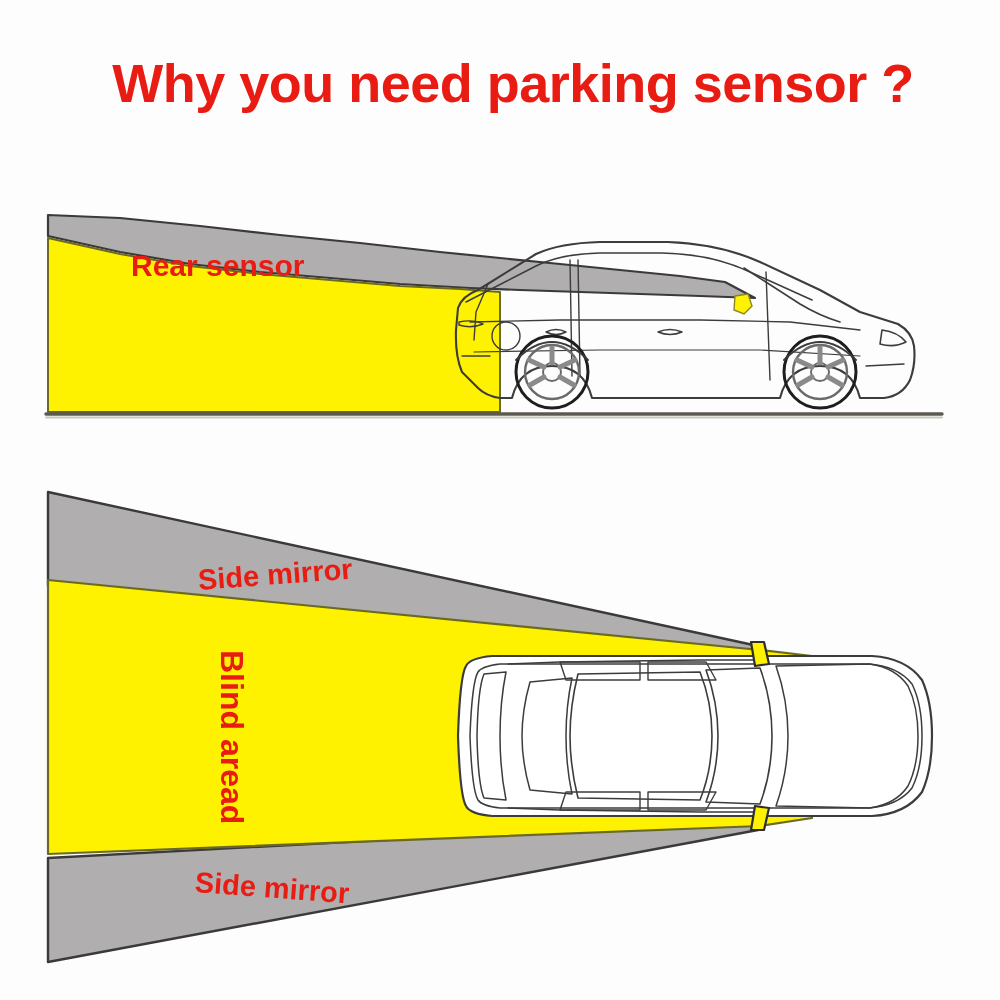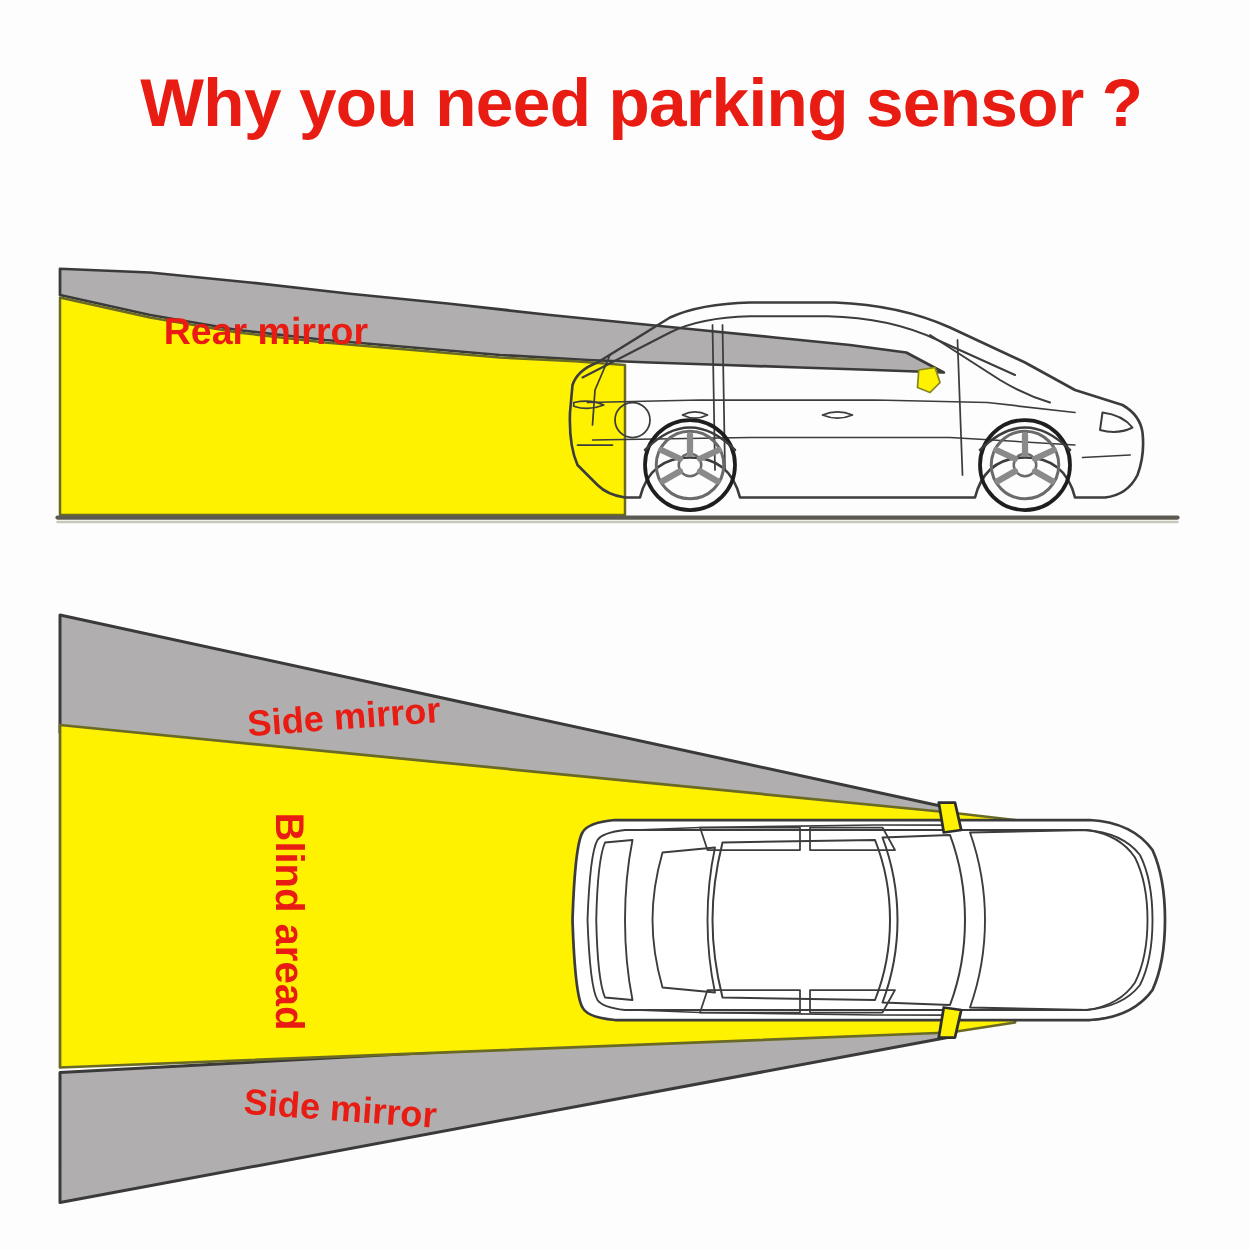--- a/index.html
+++ b/index.html
@@ -226,21 +226,21 @@
         <path d="M560,340 L566,322 L640,322 L640,340 Z" fill="none" stroke-width="1.4"></path>
         <path d="M648,340 L648,322 L716,322 L706,340 Z" fill="none" stroke-width="1.4"></path>
 
         <path d="M751,172 L764,172 L769,194 L755,196 Z" fill="#fff200" stroke="#2e2e2e" stroke-width="2.2"></path>
 
         <path d="M751,360 L764,360 L769,338 L755,336 Z" fill="#fff200" stroke="#2e2e2e" stroke-width="2.2"></path>
       </g>
     </svg>
   </div>
 
-  <div class="label" id="label-rear-mirror">Rear mirror</div>
+  <div class="label" id="label-rear-mirror">Rear sensor</div>
 
 
   <div class="label" id="label-side-mirror-top">Side mirror</div>
 
   <div class="label" id="label-side-mirror-bottom">Side mirror</div>
 
   <div class="label" id="label-blind-aread">Blind aread</div>
 
 </div>
 

